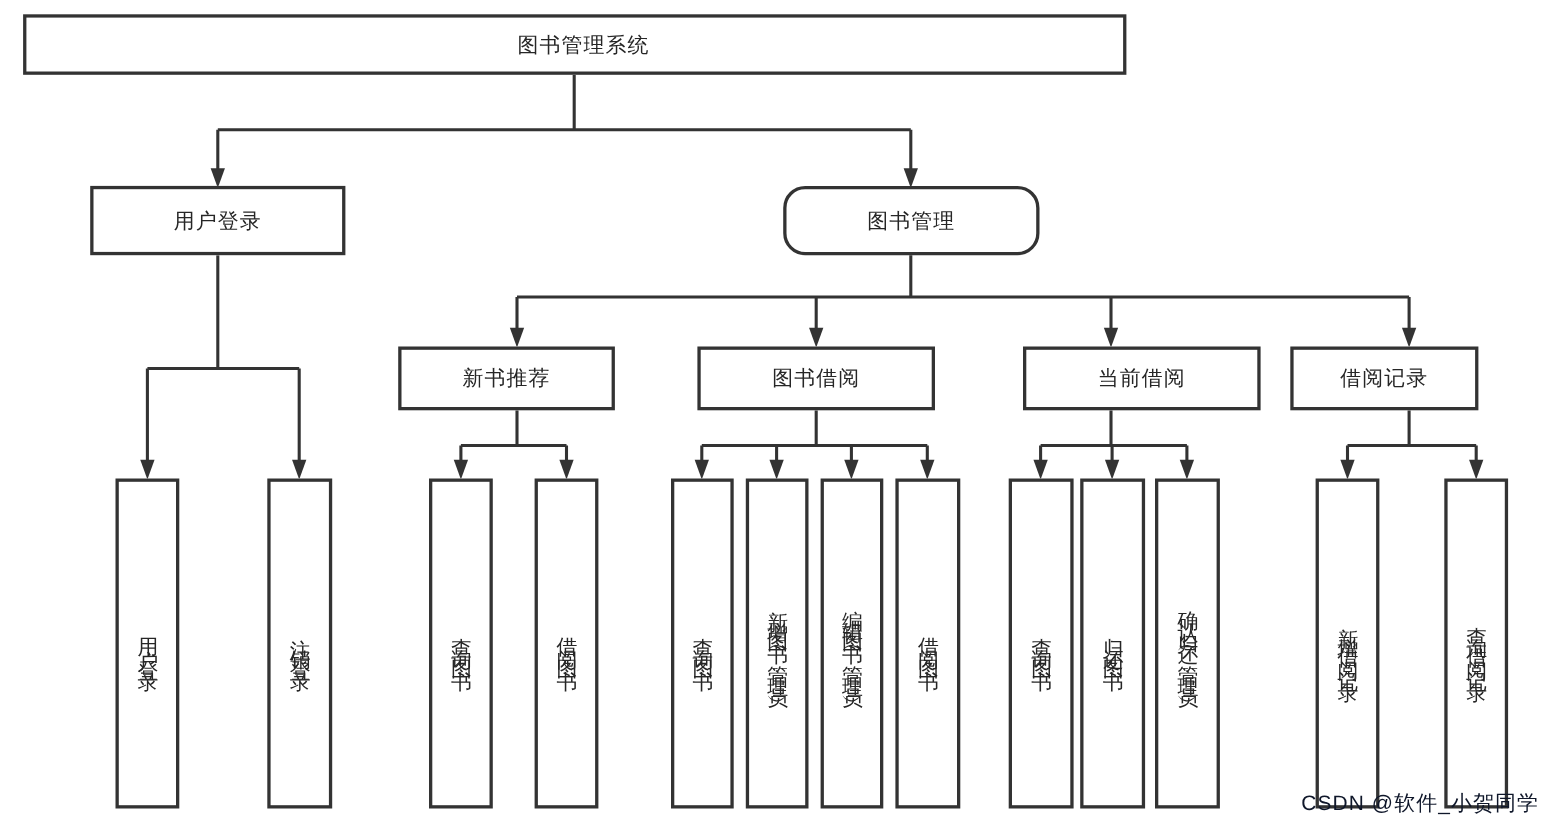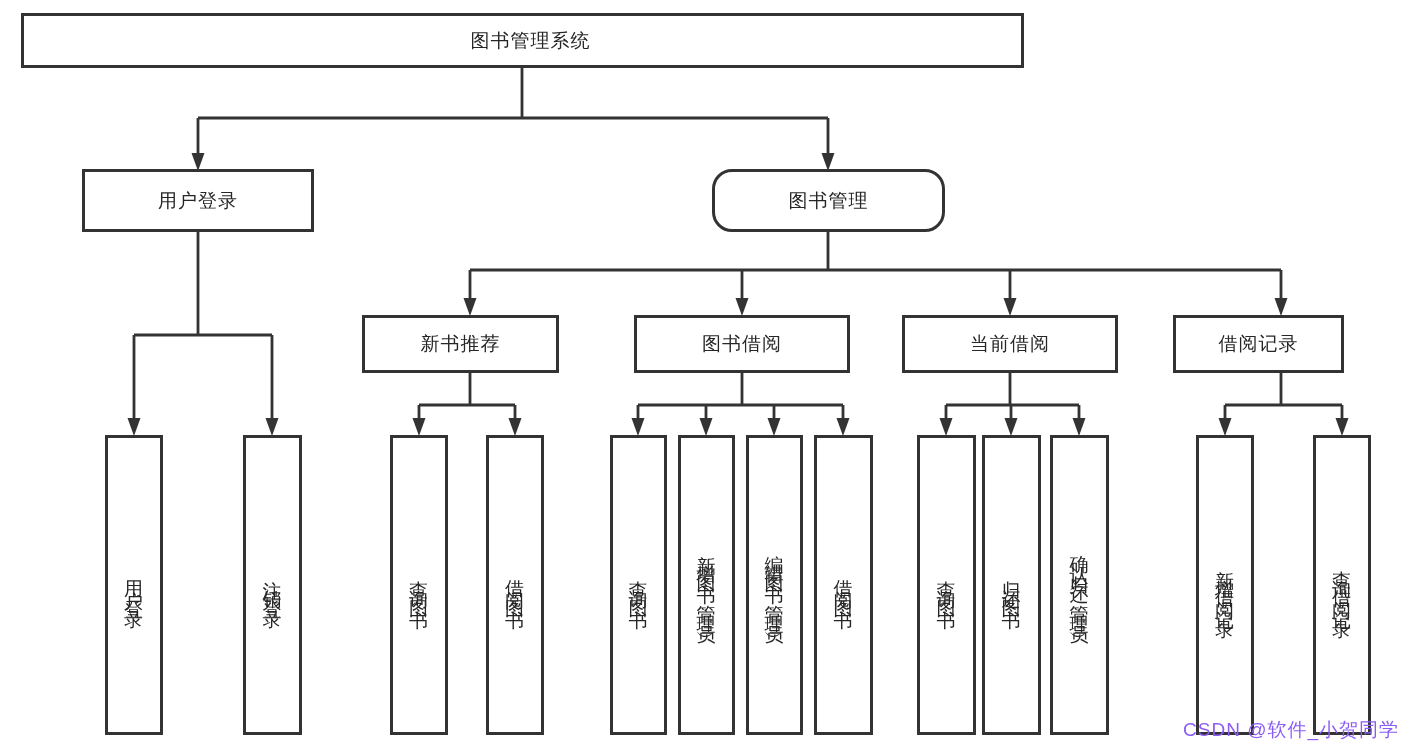--- a/index.html
+++ b/index.html
@@ -33,41 +33,41 @@
     color:#262626;
   }
   
   .n-root{left:21px;top:13px;width:1003px;height:55px;padding-left:16px;}
   
   .n-l2a{left:82px;top:169px;width:232px;height:63px;}
   .n-l2b{left:712px;top:169px;width:233px;height:63px;border-radius:20px;}
   
   .n-l3a{left:362px;top:315px;width:197px;height:58px;}
   .n-l3b{left:634px;top:315px;width:216px;height:58px;}
-  .n-l3c{left:902px;top:315px;width:216px;height:58px;}
+  .n-l3c{left:930px;top:315px;width:216px;height:58px;}
   .n-l3d{left:1173px;top:315px;width:171px;height:58px;}
   
   .leaf{top:435px;height:300px;}
   .n-f1{left:105px;width:58px;}
   .n-f2{left:243px;width:59px;}
   .n-f3{left:390px;width:58px;}
   .n-f4{left:486px;width:58px;}
   .n-f5{left:610px;width:57px;}
   .n-f6{left:678px;width:57px;}
   .n-f7{left:746px;width:57px;}
   .n-f8{left:814px;width:59px;}
   .n-f9{left:917px;width:59px;}
   .n-f10{left:982px;width:59px;}
   .n-f11{left:1050px;width:59px;}
   .n-f12{left:1196px;width:58px;}
   .n-f13{left:1313px;width:58px;}
   .watermark{
     position:absolute;
     right:6px;top:717px;
-    color:#8b5cf6;
+    color:#0f172a;
     font-size:19px;
     letter-spacing:1px;
     white-space:nowrap;
   }
 </style>
 </head>
 <body>
 
 <div id="canvas">
 

